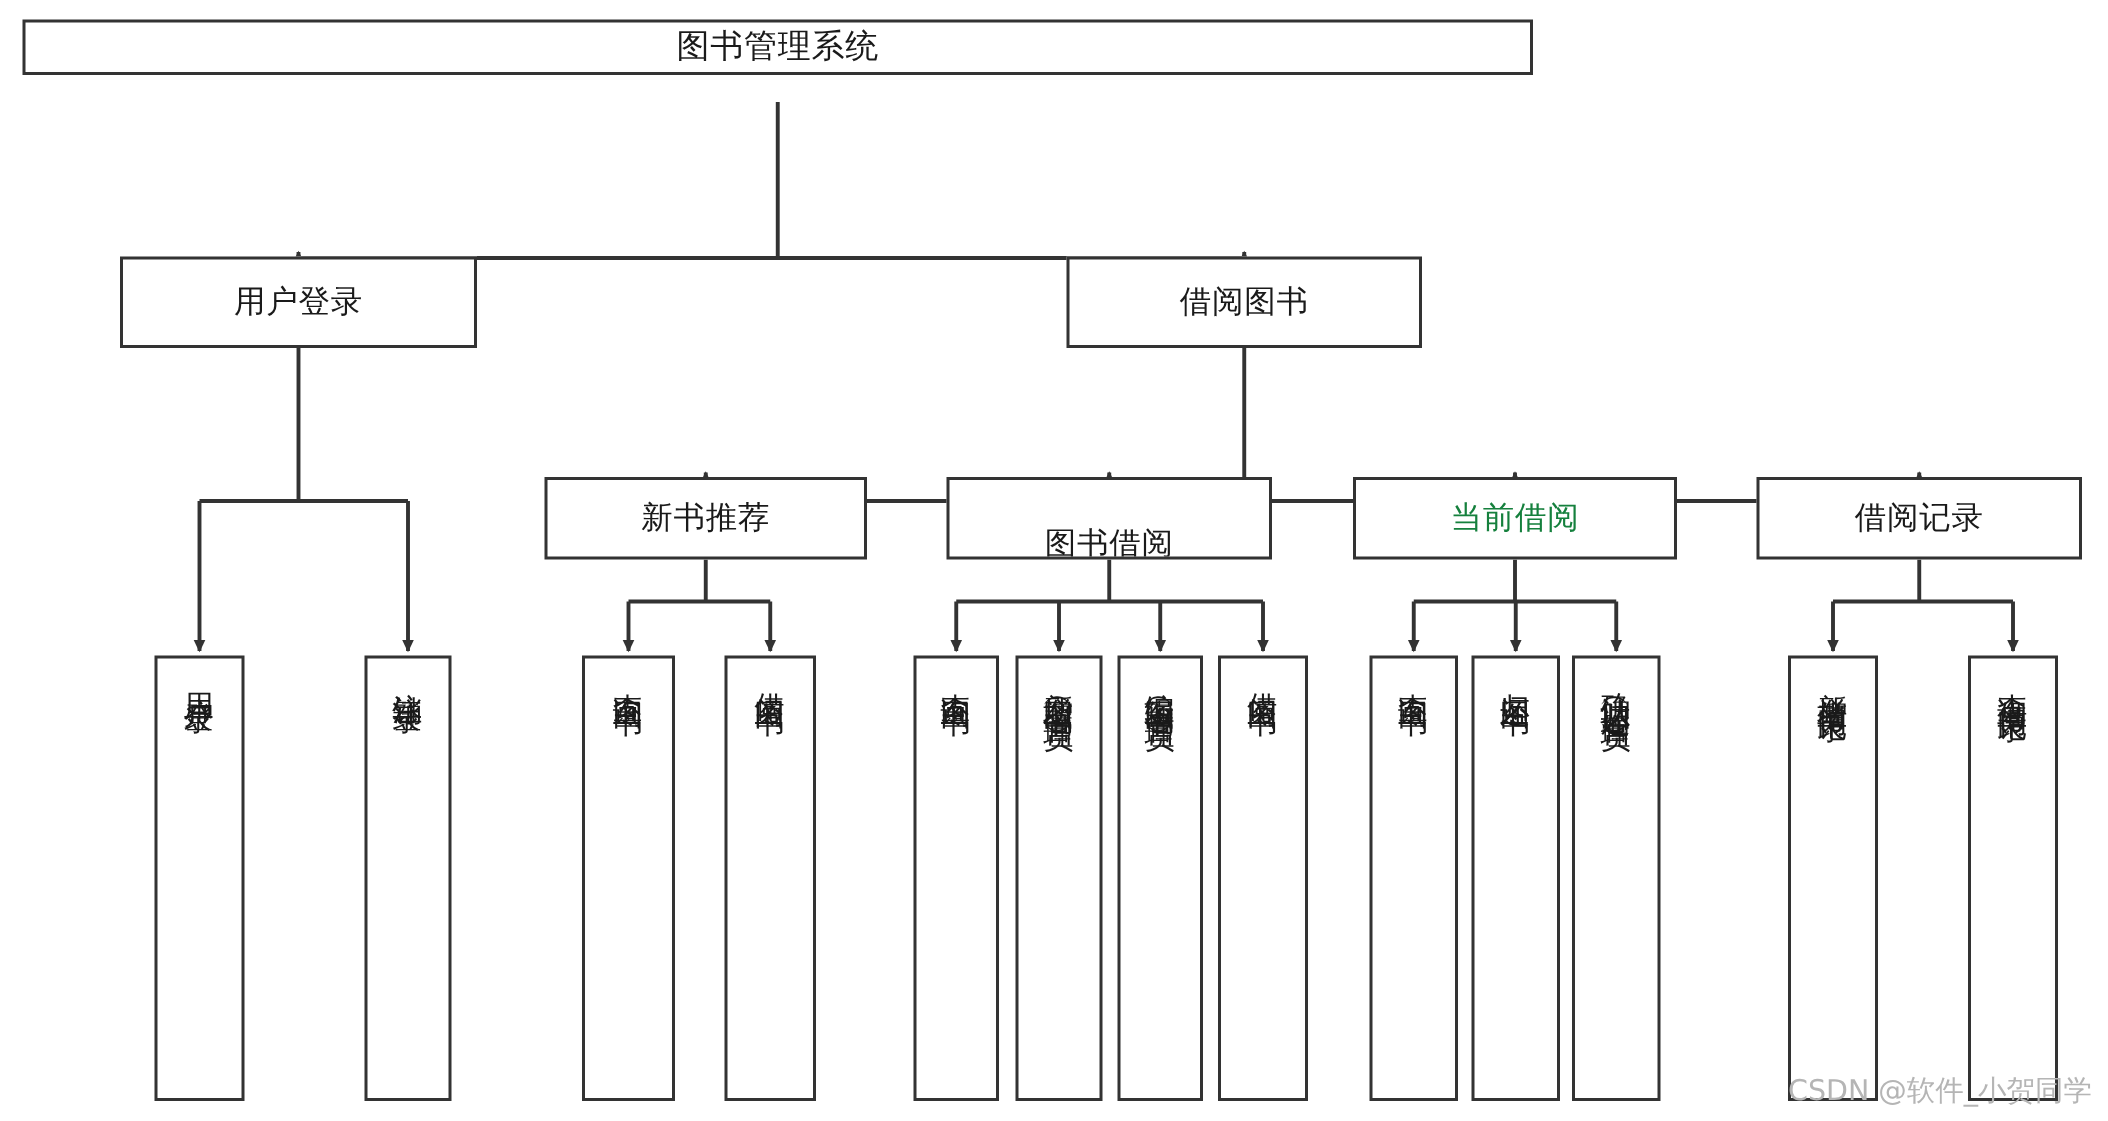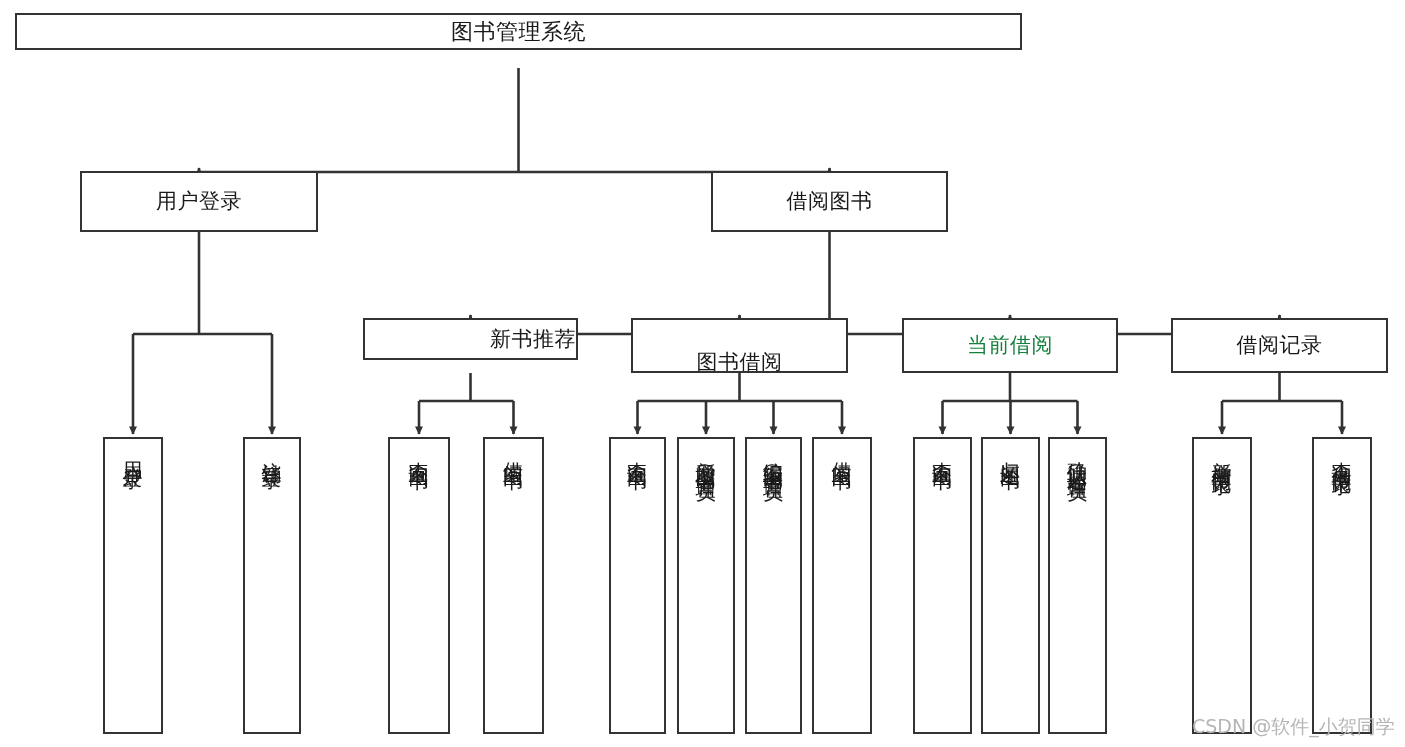--- a/index.html
+++ b/index.html
@@ -121,21 +121,21 @@
   <div id="nodes">
       <div class="node horiz root" style="left: 15px; top: 13px; width: 1007px; height: 37px; border-color: rgb(51, 51, 51); background: rgb(255, 255, 255);">
         <span class="node-label" style="color: rgb(26, 26, 26);">图书管理系统</span>
       </div>
       <div class="node horiz" style="left: 80px; top: 171px; width: 238px; height: 61px; border-color: rgb(51, 51, 51); background: rgb(255, 255, 255);">
         <span class="node-label" style="color: rgb(26, 26, 26);">用户登录</span>
       </div>
       <div class="node horiz" style="left: 711px; top: 171px; width: 237px; height: 61px; border-color: rgb(51, 51, 51); background: rgb(255, 255, 255);">
         <span class="node-label" style="color: rgb(26, 26, 26);">借阅图书</span>
       </div>
-      <div class="node horiz" style="left: 363px; top: 318px; width: 215px; height: 42px; border-color: rgb(51, 51, 51); background: rgb(255, 255, 255); justify-content: flex-end;">
+      <div class="node horiz" style="left: 363px; top: 318px; width: 215px; height: 55px; border-color: rgb(51, 51, 51); background: rgb(255, 255, 255);">
         <span class="node-label" style="color: rgb(26, 26, 26);">新书推荐</span>
       </div>
       <div class="node horiz" style="left: 631px; top: 318px; width: 217px; height: 55px; border-color: rgb(51, 51, 51); background: rgb(255, 255, 255);">
         <span class="node-label" style="color: rgb(26, 26, 26); margin-top: 33px;">图书借阅</span>
       </div>
       <div class="node horiz" style="left: 902px; top: 318px; width: 216px; height: 55px; border-color: rgb(51, 51, 51); background: rgb(255, 255, 255);">
         <span class="node-label" style="color: #15803d;">当前借阅</span>
       </div>
       <div class="node horiz" style="left: 1171px; top: 318px; width: 217px; height: 55px; border-color: rgb(51, 51, 51); background: rgb(255, 255, 255);">
         <span class="node-label" style="color: rgb(26, 26, 26);">借阅记录</span>

